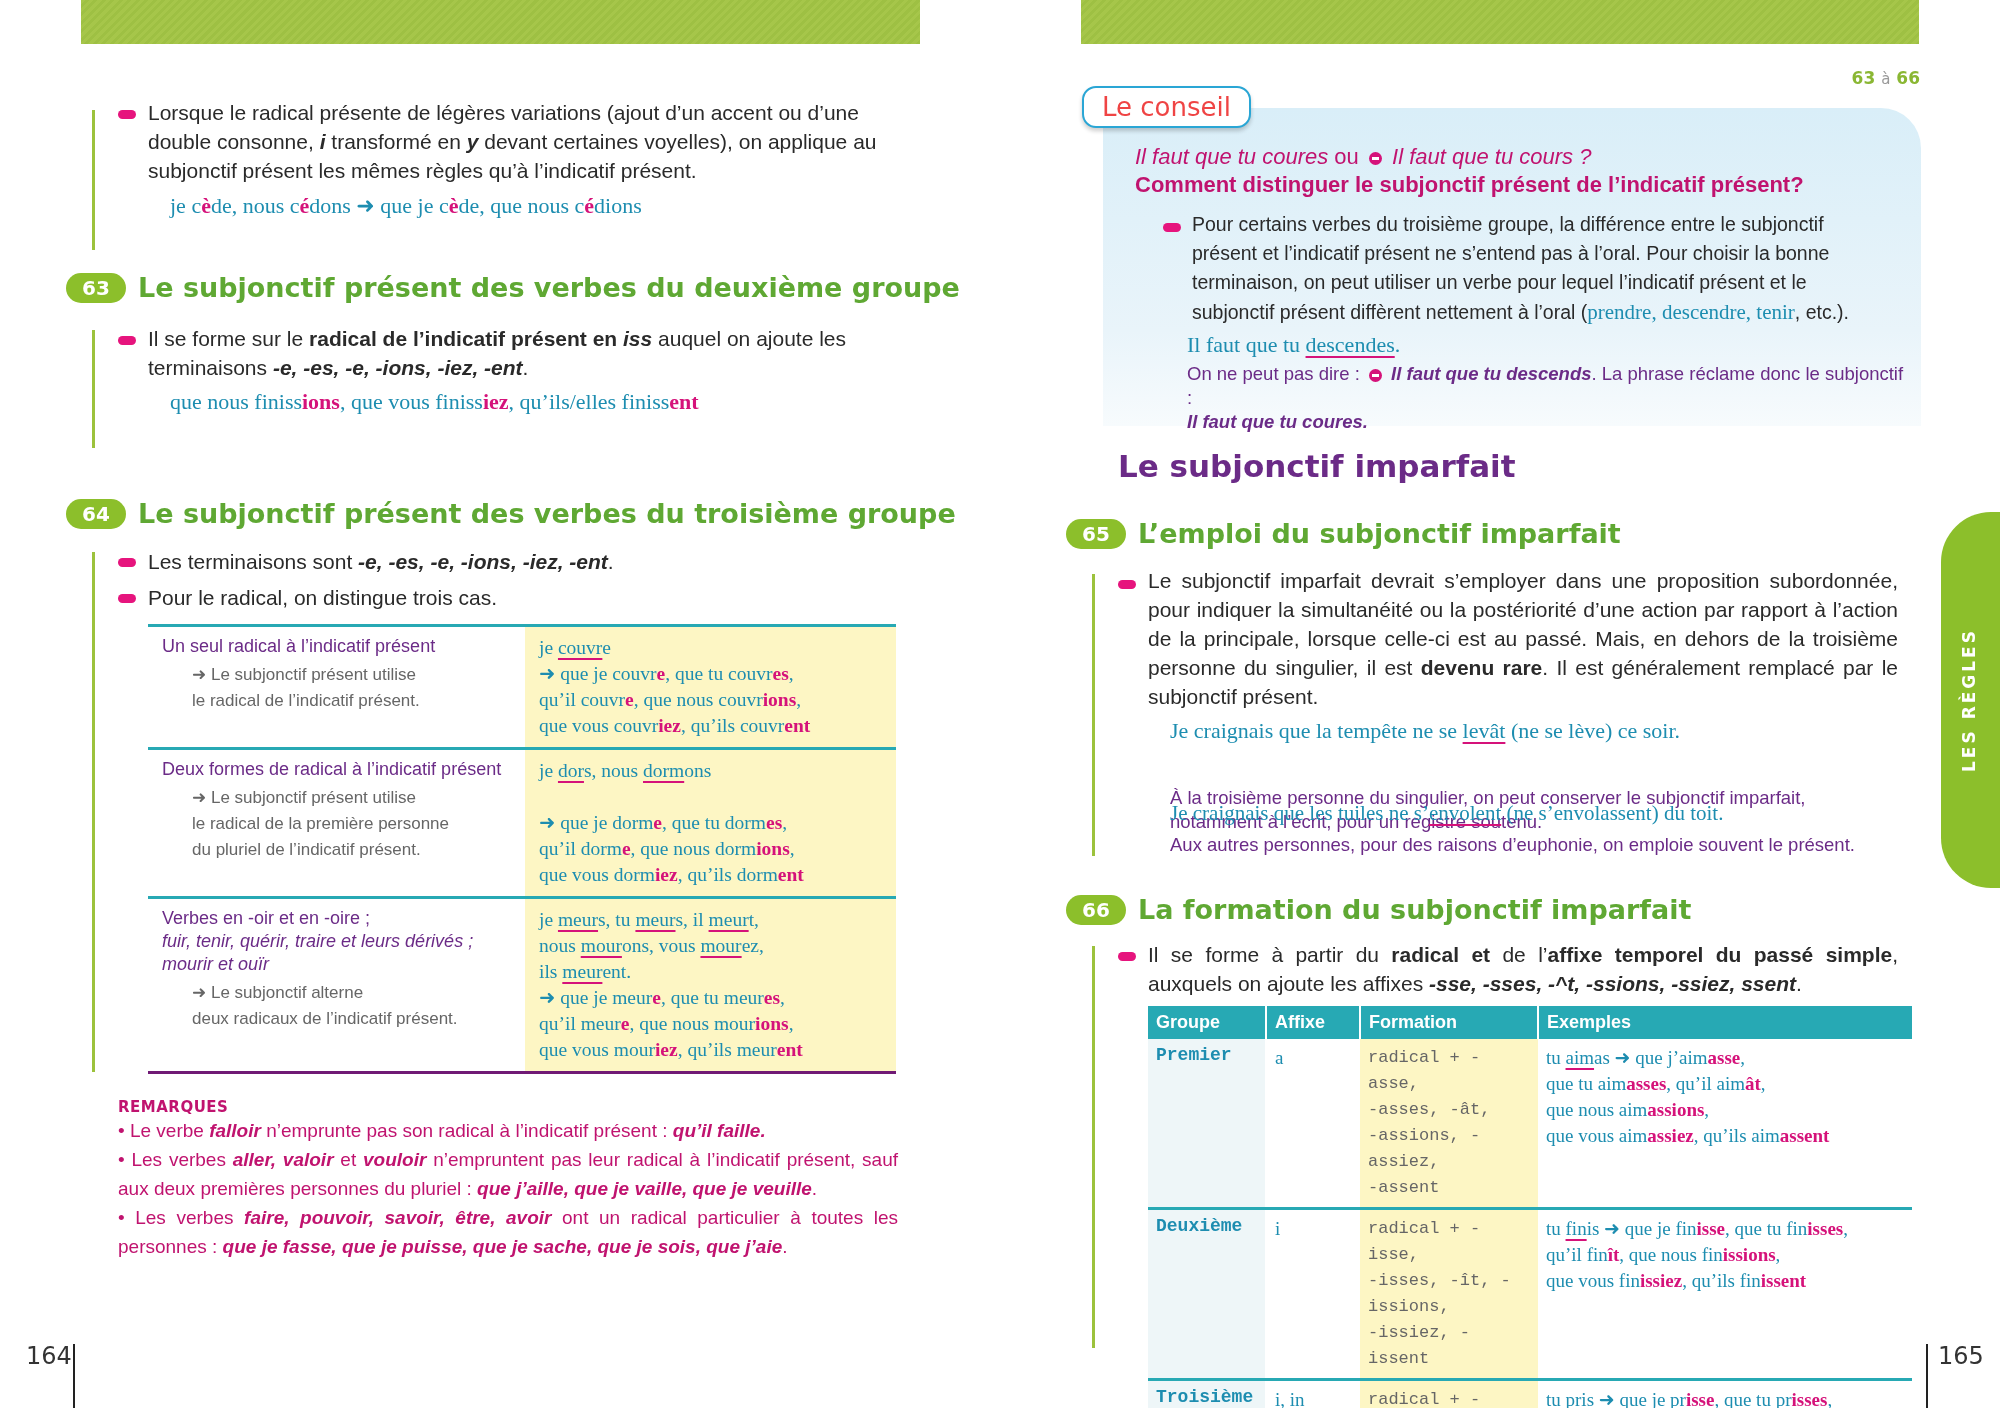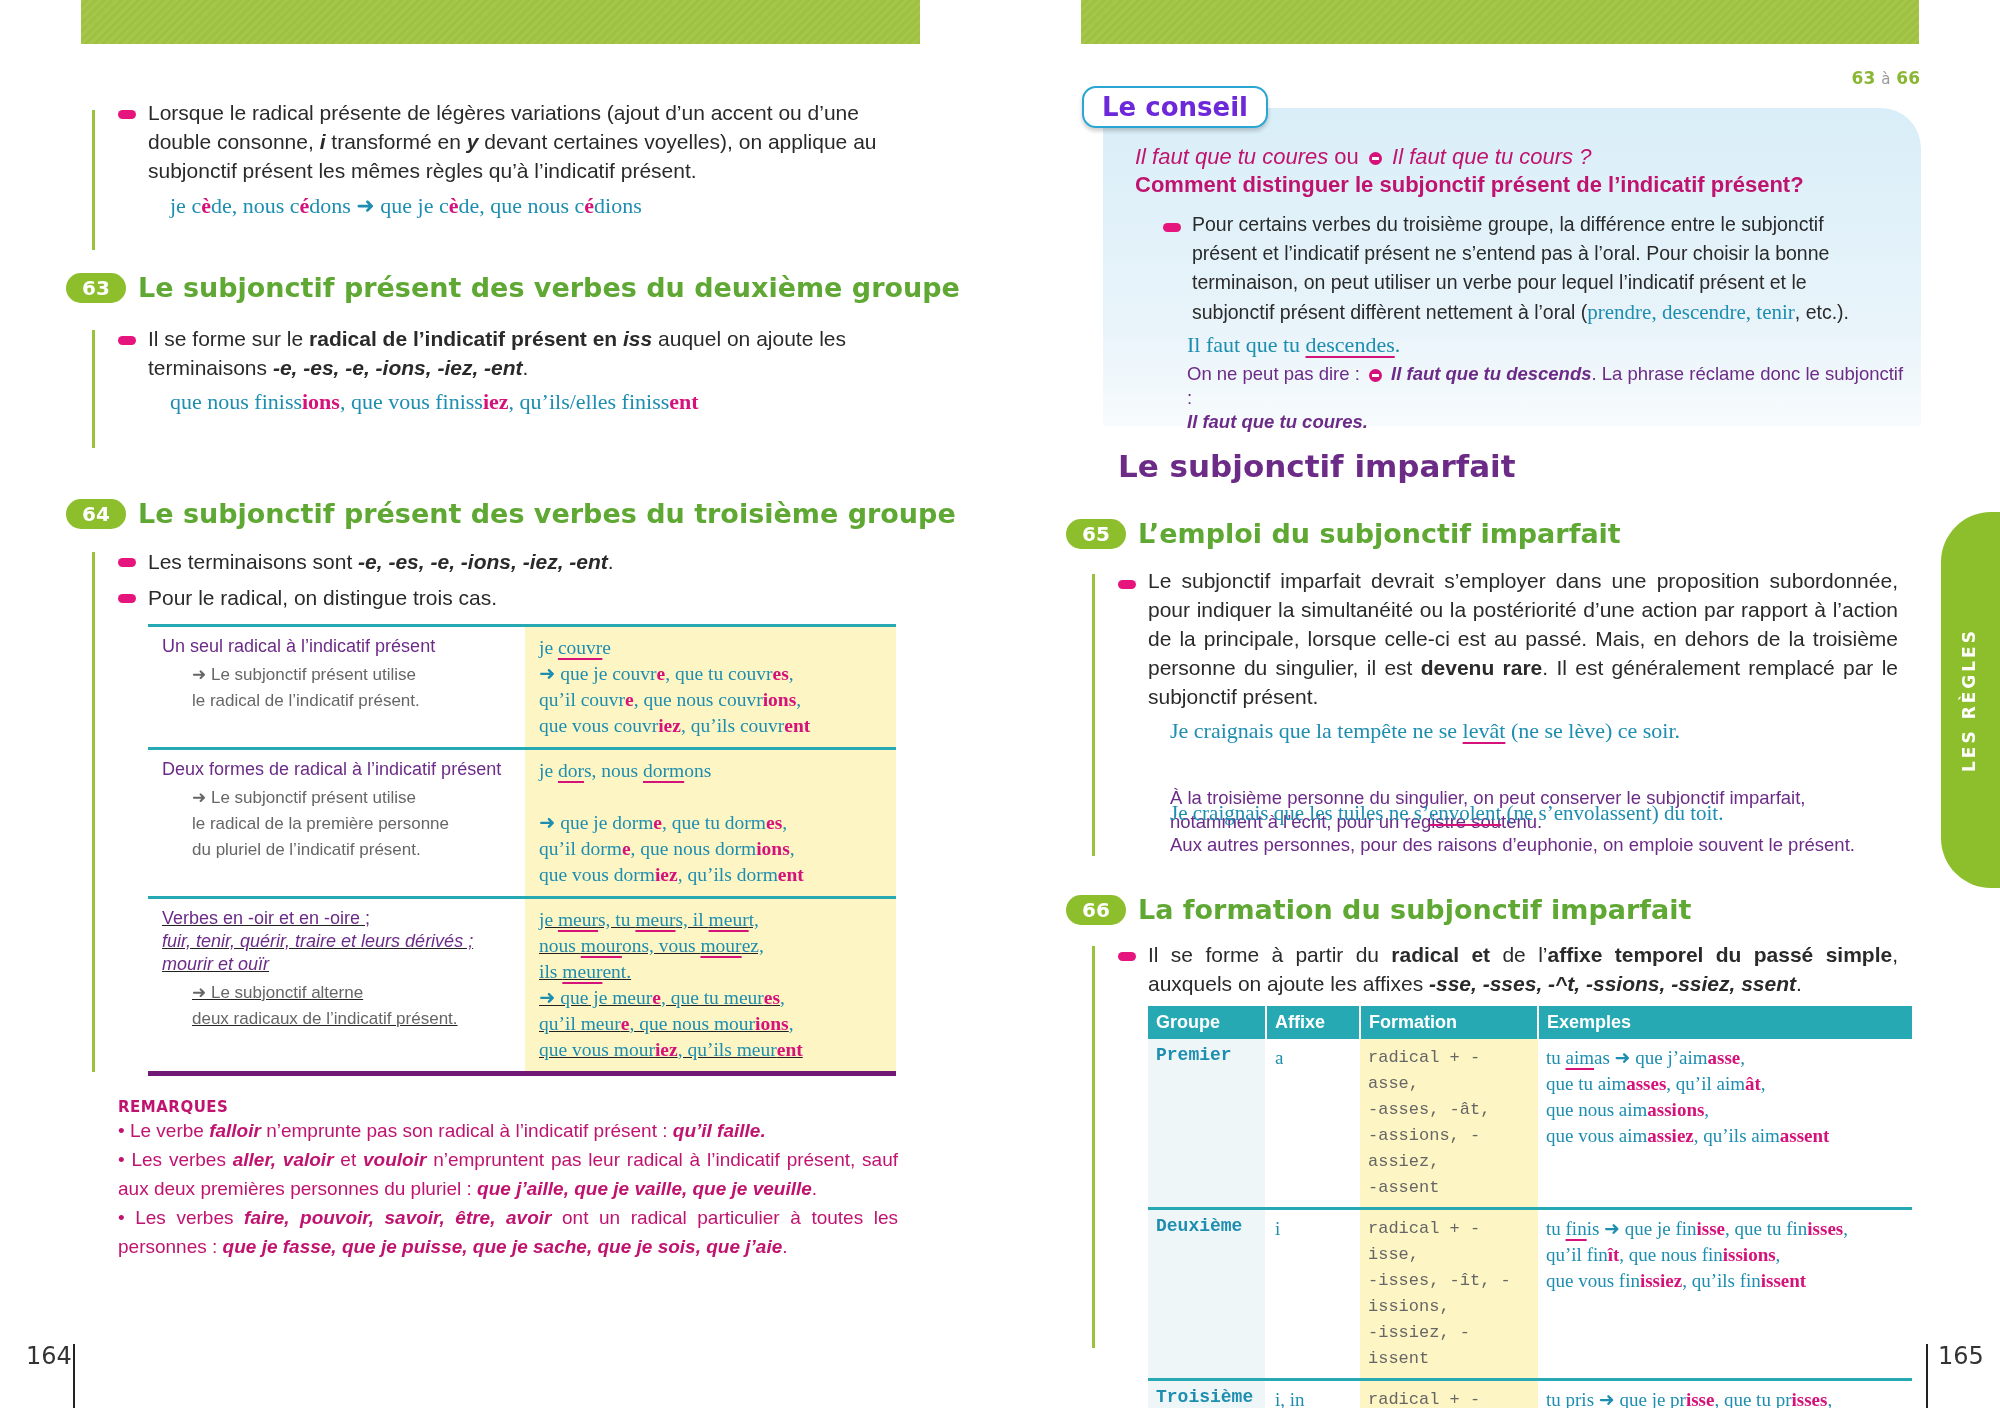--- a/index.html
+++ b/index.html
@@ -24,36 +24,36 @@
   .ex b, .pk { color: #d5127a; font-weight: bold; }
   .ul { text-decoration: underline; text-decoration-color: #d5127a; text-decoration-thickness: 2px; text-underline-offset: 4px; }
 
   .sec { position: absolute; display: flex; align-items: center; }
   .num { background: #8cbf2b; color: #fff; font-family: "DejaVu Sans", sans-serif; font-weight: bold;
     font-size: 20px; width: 60px; height: 30px; border-radius: 15px; display: flex; align-items: center; justify-content: center; }
   .sec-title { margin-left: 12px; font-family: "DejaVu Sans", sans-serif; font-weight: bold; font-size: 27px; color: #5fa833; }
 
   table.t1 { position: absolute; left: 148px; top: 624px; width: 748px; border-collapse: collapse; }
   table.t1 td { vertical-align: top; padding: 8px 14px 8px 14px; border-top: 3px solid #27a9b4; }
-  table.t1 tr:last-child td { border-bottom: 5px solid #701a75; text-decoration: underline; }
+  table.t1 tr:last-child td { border-bottom: 3px solid #701a75; }
   table.t1 td.l { width: 377px; }
   table.t1 td.r { background: #fdf6c4; }
   .case { font-size: 18px; color: #6b2b87; line-height: 23px; }
   .note { font-size: 17px; color: #666; line-height: 26px; padding-left: 30px; }
   .ex2 { font-family: "Liberation Serif", serif; font-size: 19.5px; color: #1d8db0; line-height: 26px; }
 
   .rem { position: absolute; left: 118px; top: 1098px; width: 780px; color: #c0136f; }
   .rem h4 { font-family: "DejaVu Sans", sans-serif; font-size: 15px; font-weight: bold; letter-spacing: 0.5px; }
   .rem p { font-size: 19px; line-height: 29px; text-align: justify; }
   .rem i { font-weight: bold; }
 
   .conseil-box { position: absolute; left: 1103px; top: 108px; width: 818px; height: 318px;
     background: linear-gradient(180deg, #d9eef8 0%, #e9f4fa 70%, #f7fbfd 100%); border-radius: 0 40px 0 0; }
   .conseil-tag { position: absolute; left: 1082px; top: 86px; padding: 4px 18px; background: #fff; border: 2px solid #2aa6d5;
-    border-radius: 14px; font-family: "DejaVu Sans", sans-serif; font-weight: bold; font-size: 26px; color: #6d28d9; box-shadow: 0 3px 4px rgba(0,0,0,0.2); }
+    border-radius: 14px; font-family: "DejaVu Sans", sans-serif; font-weight: normal; font-size: 26px; color: #ef4444; box-shadow: 0 3px 4px rgba(0,0,0,0.2); }
   .q1 { position: absolute; left: 1135px; top: 144px; font-size: 22px; color: #c0136f; font-style: italic; }
   .q1 .ou { font-style: normal; }
   .q2 { position: absolute; left: 1135px; top: 172px; font-size: 22px; color: #c0136f; font-weight: bold; }
   .stop { display: inline-block; width: 13px; height: 13px; border-radius: 50%; background: #d5127a; position: relative; vertical-align: middle; margin: 0 4px; }
   .stop::after { content: ""; position: absolute; left: 3px; right: 3px; top: 5px; height: 3px; background: #fff; }
 
   .imparfait-title { position: absolute; left: 1118px; top: 448px; font-family: "DejaVu Sans", sans-serif; font-weight: bold; font-size: 31px; color: #6b2b87; }
 
   .purple { color: #6b2b87; font-size: 18.5px; line-height: 24px; }
 

